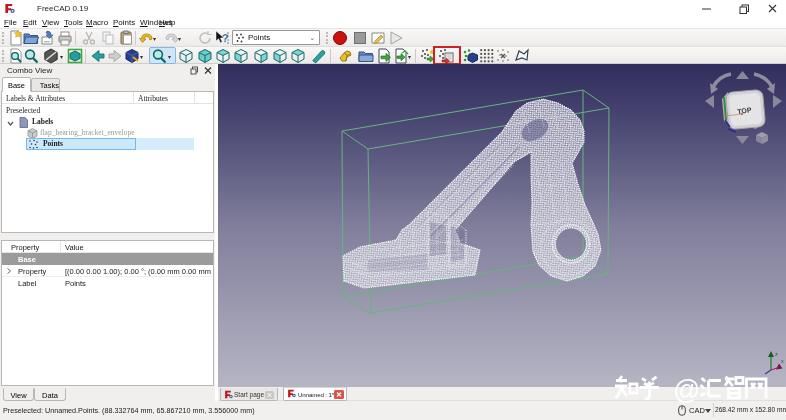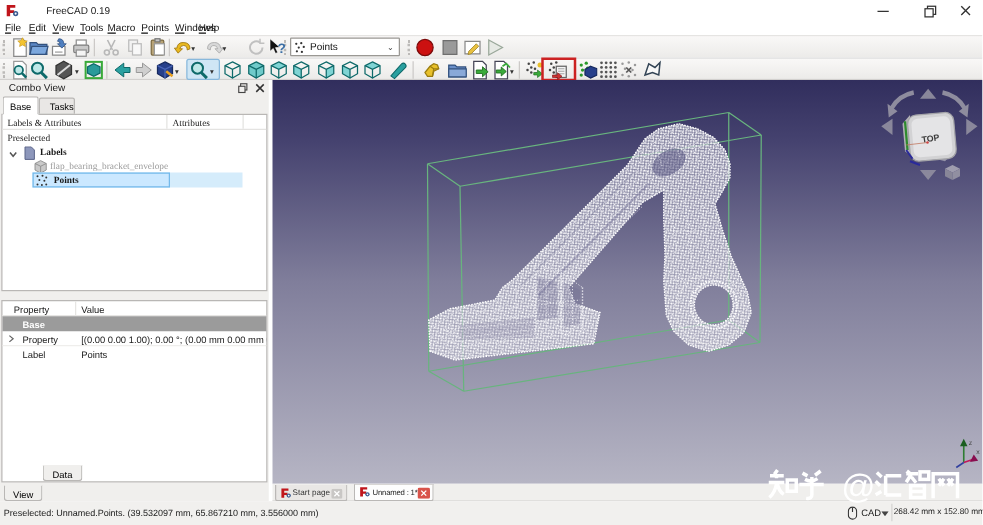--- a/index.html
+++ b/index.html
@@ -381,21 +381,21 @@
         </svg>
         <span style="position:absolute;left:16px;top:2px">Property</span>
         <span style="position:absolute;left:63px;top:2px">[(0.00 0.00 1.00); 0.00 °; (0.00 mm  0.00 mm  0....</span>
       </div>
     <div class="prow" style="top:36px">
         <span style="position:absolute;left:16px;top:2px">Label</span>
         <span style="position:absolute;left:63px;top:2px">Points</span>
       </div>
   </div>
   <div class="btab" style="left:3px;top:324px;width:31px;border-radius:0 0 3px 3px">View</div>
-  <div class="btab" style="left:34px;top:308px;width:32px;border-radius:0 0 3px 3px">Data</div>
+  <div class="btab" style="left:34px;top:324px;width:32px;border-radius:0 0 3px 3px">Data</div>
 </div>
 <div class="abs" id="view3d">
     <svg class="abs" style="left:0;top:0" width="568" height="323" viewBox="0 0 568 323">
 <defs>
 <pattern id="d1" width="2.0" height="2.0" patternUnits="userSpaceOnUse">
           <circle cx="0.8" cy="0.8" r="0.75" fill="#e1e1e9"></circle>
         </pattern>
 <pattern id="d2" width="2.7" height="2.7" patternUnits="userSpaceOnUse" patternTransform="rotate(15)">
           <circle cx="1.1" cy="1.1" r="0.68" fill="#ffffff"></circle>
         </pattern>
@@ -502,21 +502,21 @@
       <circle cx="9.3" cy="8.6" r="2.3" fill="#3d5c91"></circle>
       <circle cx="9.3" cy="8.6" r="0.9" fill="#fff"></circle>
     </svg>
 <span style="position:absolute;left:80px;top:3.5px;font-size:6.2px;letter-spacing:-0.15px;color:#222">Unnamed : 1*</span>
 <svg class="abs" style="left:116px;top:3px" width="10" height="9" viewBox="0 0 10 9">
       <rect x="0" y="0" width="10" height="9" rx="1.5" fill="#d9534a"></rect>
       <path d="M3,2.5 l4,4 M7,2.5 l-4,4" stroke="#fff" stroke-width="1.1"></path>
     </svg>
 </div>
 <div class="abs" id="statusbar">
-  <span style="position:absolute;left:3px;top:5px;font-size:7.2px">Preselected: Unnamed.Points. (39.532097 mm, 65.867210 mm, 3.556000 mm)</span>
+  <span style="position:absolute;left:3px;top:5px;font-size:7.2px">Preselected: Unnamed.Points. (88.332764 mm, 65.867210 mm, 3.556000 mm)</span>
   <svg class="abs" style="left:678px;top:4px" width="8" height="11" viewBox="0 0 8 11">
       <rect x="0.7" y="0.7" width="6.6" height="9.6" rx="3.2" fill="none" stroke="#333" stroke-width="0.9"></rect>
       <path d="M4,1 v3.5" stroke="#333" stroke-width="0.9"></path>
     </svg>
   <span style="position:absolute;left:689px;top:5px">CAD</span>
   <svg class="abs" style="left:705px;top:8px" width="6" height="4" viewBox="0 0 6 4">
       <path d="M0,0 L3,4 L6,0 Z" fill="#444"></path>
     </svg>
   <span style="position:absolute;left:713px;top:2px;width:1px;height:14px;background:#d5d4d2"></span>
   <span style="position:absolute;left:715px;top:5px;font-size:6.6px">268.42 mm x 152.80 mm</span>

